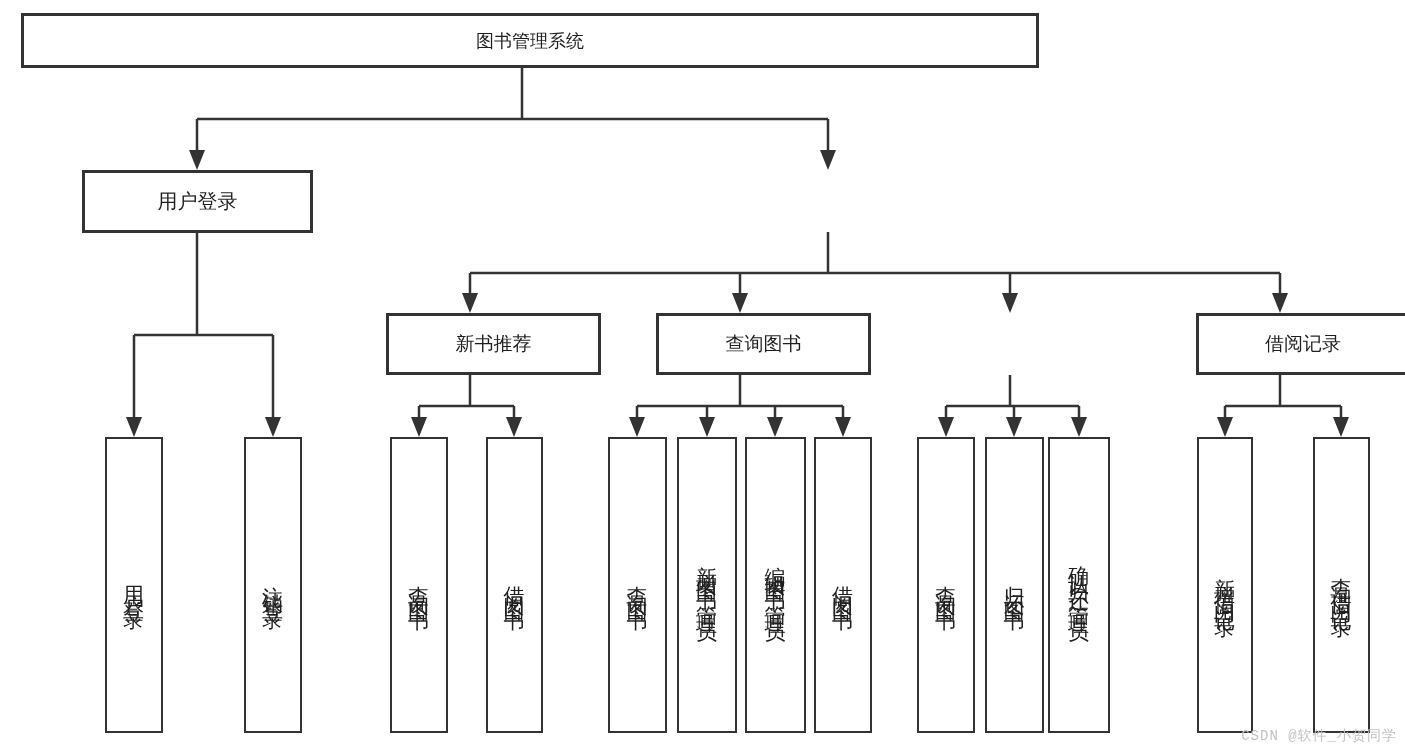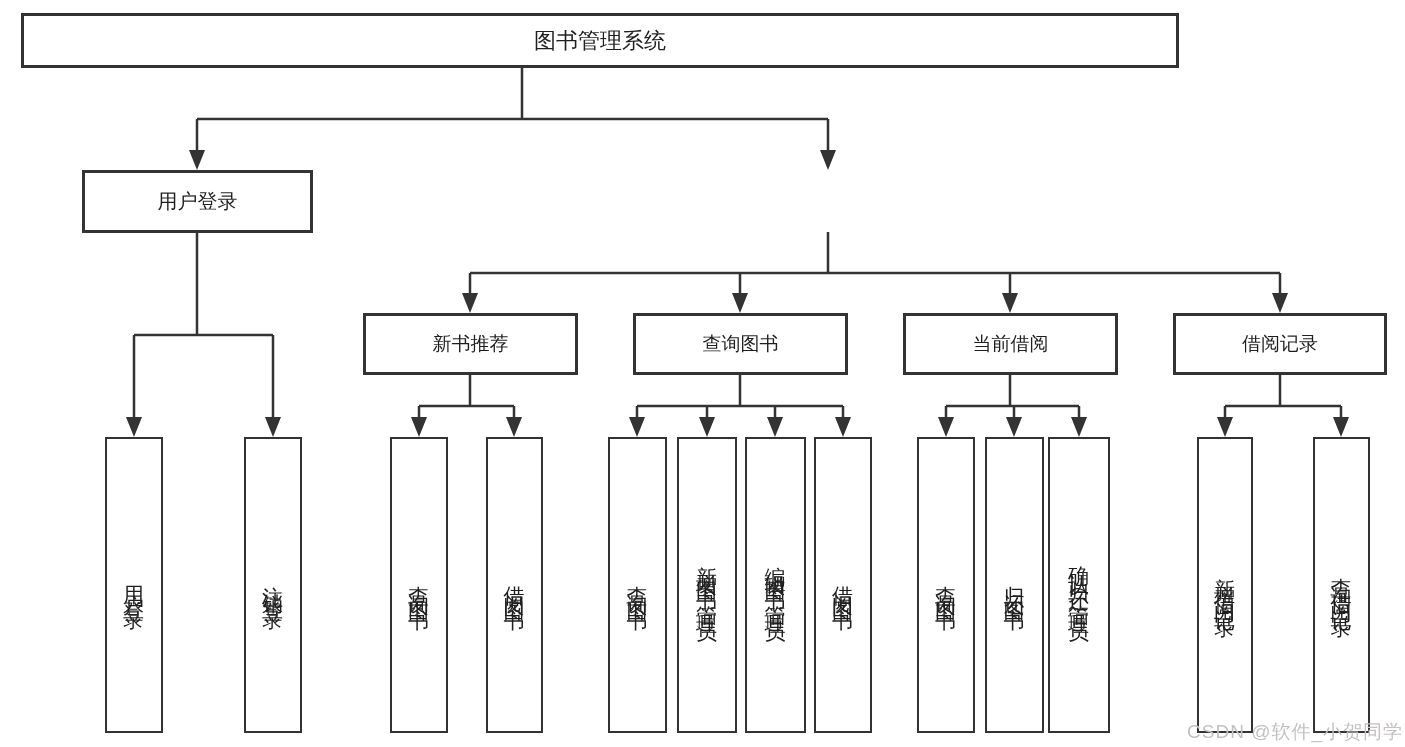--- a/index.html
+++ b/index.html
@@ -24,40 +24,41 @@
     position:absolute;
     box-sizing:border-box;
     background:var(--box-background,#ffffff);
     border:3px solid var(--box-border,#333333);
     color:var(--text,#1f1f1f);
     display:flex;
     align-items:center;
     justify-content:center;
     text-align:center;
   }
-  .root-box{ left:21px; top:13px; width:1158px; height:55px; font-size:22px; }
+  .root-box{ left:21px; top:13px; width:1018px; height:55px; font-size:18px; }
   .l2-box{ top:170px; width:231px; height:63px; font-size:20px; }
-  .l3-box{ top:313px; width:215px; height:62px; font-size:19px; }
+  .l3-box{ top:313px; width:215px; height:62px; font-size:19px;margin-left:23px; }
   .leaf{ top:437px; height:296px; border-width:2.5px; }
   .v-text{
     writing-mode:vertical-lr;
     text-orientation:mixed;
     font-size:21px;
     letter-spacing:8px;
     line-height:1;
     white-space:nowrap;
   }
   .watermark{
     position:absolute;
-    right:2px;
+    right:8px;
     bottom:2px;
-    font-size:19px;
+    font-size:14px;
     color:var(--watermark,#c5c1c1);
     z-index:10;
     letter-spacing:1px;
+    font-family:Liberation Mono, monospace;
   }
 </style>
 </head>
 <body>
 
 <div class="stage">
 
   <svg class="connectors" width="1405" height="747" viewBox="0 0 1405 747">
     <path class="connector-path" d="
       M522 68 V119 M197 119 H828 M197 119 V154 M828 119 V154
@@ -89,21 +90,20 @@
       <polygon points="1333,417 1349,417 1341,437"></polygon>
     </g>
   </svg>
 
   <div class="box root-box">图书管理系统</div>
 
   <div class="box l2-box" style="left:82px">用户登录</div>
 
   <div class="box l3-box" style="left:363px">新书推荐</div>
   <div class="box l3-box" style="left:633px">查询图书</div>
-  <div class="box l3-box" style="left:903px">当前借阅</div>
   <div class="box l3-box" style="left:1173px;width:214px">借阅记录</div>
 
   <div class="box leaf" style="left:105px;width:58px">
     <span class="v-text">用户登录</span>
   </div>
   <div class="box leaf" style="left:244px;width:58px">
     <span class="v-text">注销登录</span>
   </div>
 
   <div class="box leaf" style="left:390px;width:58px">

